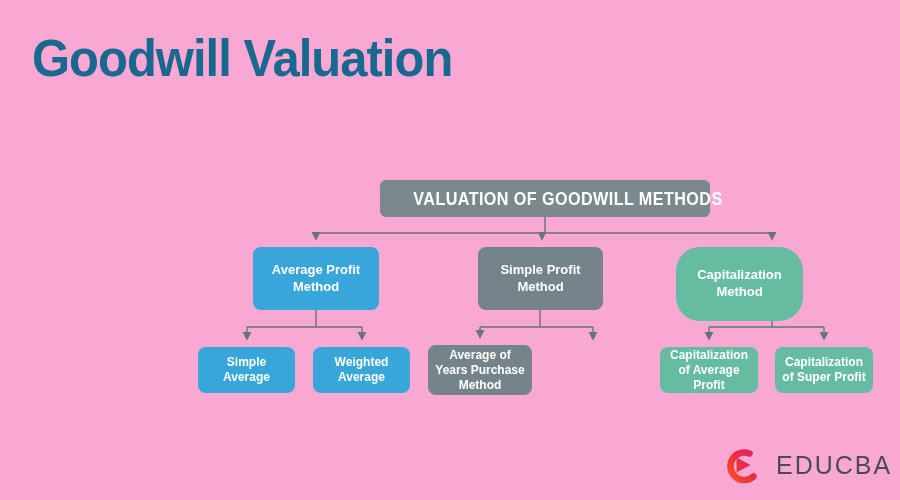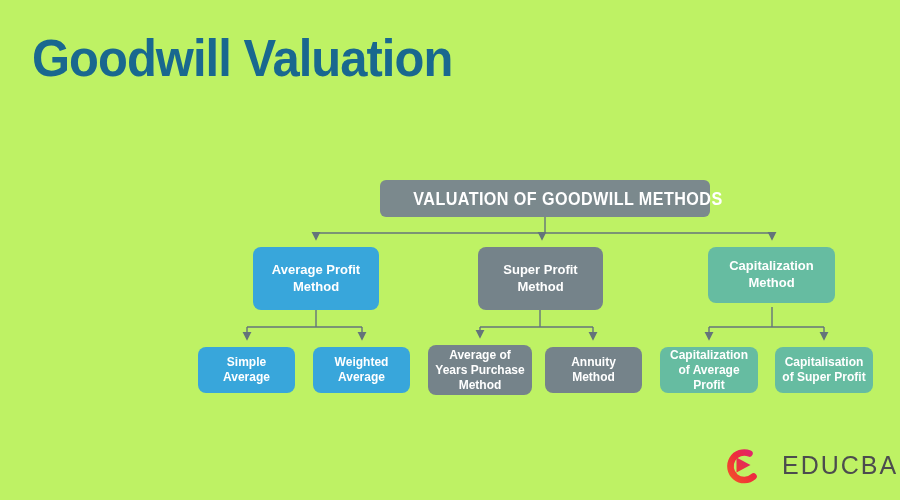--- a/index.html
+++ b/index.html
@@ -1,17 +1,17 @@
 <!DOCTYPE html>
 <html><head>
 <meta charset="utf-8">
 <style>
   html,body{margin:0;padding:0;background:#fff;}
   .stage{
-    position:relative;width:900px;height:500px;background:#bef264;
+    position:relative;width:900px;height:500px;background:#f9a8d4;
     overflow:hidden;font-family:"Liberation Sans",sans-serif;text-decoration:underline;
   }
   
   .page-title{
     position:absolute;left:32px;top:28px;margin:0;
     font-size:52px;font-weight:bold;color:#19688f;
     letter-spacing:-1px;white-space:nowrap;
     transform:scaleX(0.94);transform-origin:left top;
   }
   
@@ -28,21 +28,21 @@
     transform:scaleX(0.85);transform-origin:center;
   }
   .blue{background:#38a6db;}
   .gray{background:#75838a;}
   .green{background:#66bca1;}
   .lvl2{font-size:13px;line-height:1.3;}
   .lvl3{font-size:12px;line-height:1.25;}
   
   .logo{
     position:absolute;left:722px;top:440px;z-index:2;
-    display:flex;align-items:center;gap:18px;
+    display:flex;align-items:center;gap:12px;
   }
   .logo-text{
     font-size:25px;color:#4c4c4e;letter-spacing:2px;font-weight:400;
   }
 </style>
 </head>
 <body>
 
 <div class="stage">
 
@@ -77,29 +77,28 @@
       <path d="M709 327 V339" marker-end="url(#arrow)"></path>
       <path d="M824 327 V339" marker-end="url(#arrow)"></path>
     </g>
   </svg>
 
   <div class="node node-root" style="left:380px;top:180px;width:330px;height:37px;">
     <span class="condensed">VALUATION OF GOODWILL METHODS</span>
   </div>
 
   <div class="node blue lvl2" style="left:253px;top:247px;width:126px;height:63px;">Average Profit Method</div>
-  <div class="node gray lvl2" style="left:478px;top:247px;width:125px;height:63px;">Super Profit Method</div>
-  <div class="node green lvl2" style="left:708px;top:247px;width:127px;height:56px;">Capitalization Method</div>
+  <div class="node gray lvl2" style="left:478px;top:247px;width:125px;height:63px;">Simple Profit Method</div>
+  <div class="node green lvl2" style="left:676px;top:247px;width:127px;height:74px;border-radius:24px;">Capitalization Method</div>
 
   <div class="node blue lvl3" style="left:313px;top:347px;width:97px;height:46px;">Weighted Average</div>
   <div class="node blue lvl3" style="left:198px;top:347px;width:97px;height:46px;">Simple Average</div>
   <div class="node gray lvl3" style="left:428px;top:345px;width:104px;height:50px;">Average of Years Purchase Method</div>
-  <div class="node gray lvl3" style="left:545px;top:347px;width:97px;height:46px;">Annuity Method</div>
   <div class="node green lvl3" style="left:660px;top:347px;width:98px;height:46px;">Capitalization of Average Profit</div>
-  <div class="node green lvl3" style="left:775px;top:347px;width:98px;height:46px;">Capitalisation of Super Profit</div>
+  <div class="node green lvl3" style="left:775px;top:347px;width:98px;height:46px;">Capitalization of Super Profit</div>
 
   <div class="logo">
     <svg width="42" height="50" viewBox="0 0 42 50" aria-hidden="true">
       <defs>
         <linearGradient id="ring" x1="0%" y1="100%" x2="100%" y2="0%">
           <stop offset="0%" stop-color="#f4502a"></stop>
           <stop offset="55%" stop-color="#ee2c3c"></stop>
           <stop offset="100%" stop-color="#e0246f"></stop>
         </linearGradient>
         <linearGradient id="tri" x1="0%" y1="100%" x2="100%" y2="0%">

